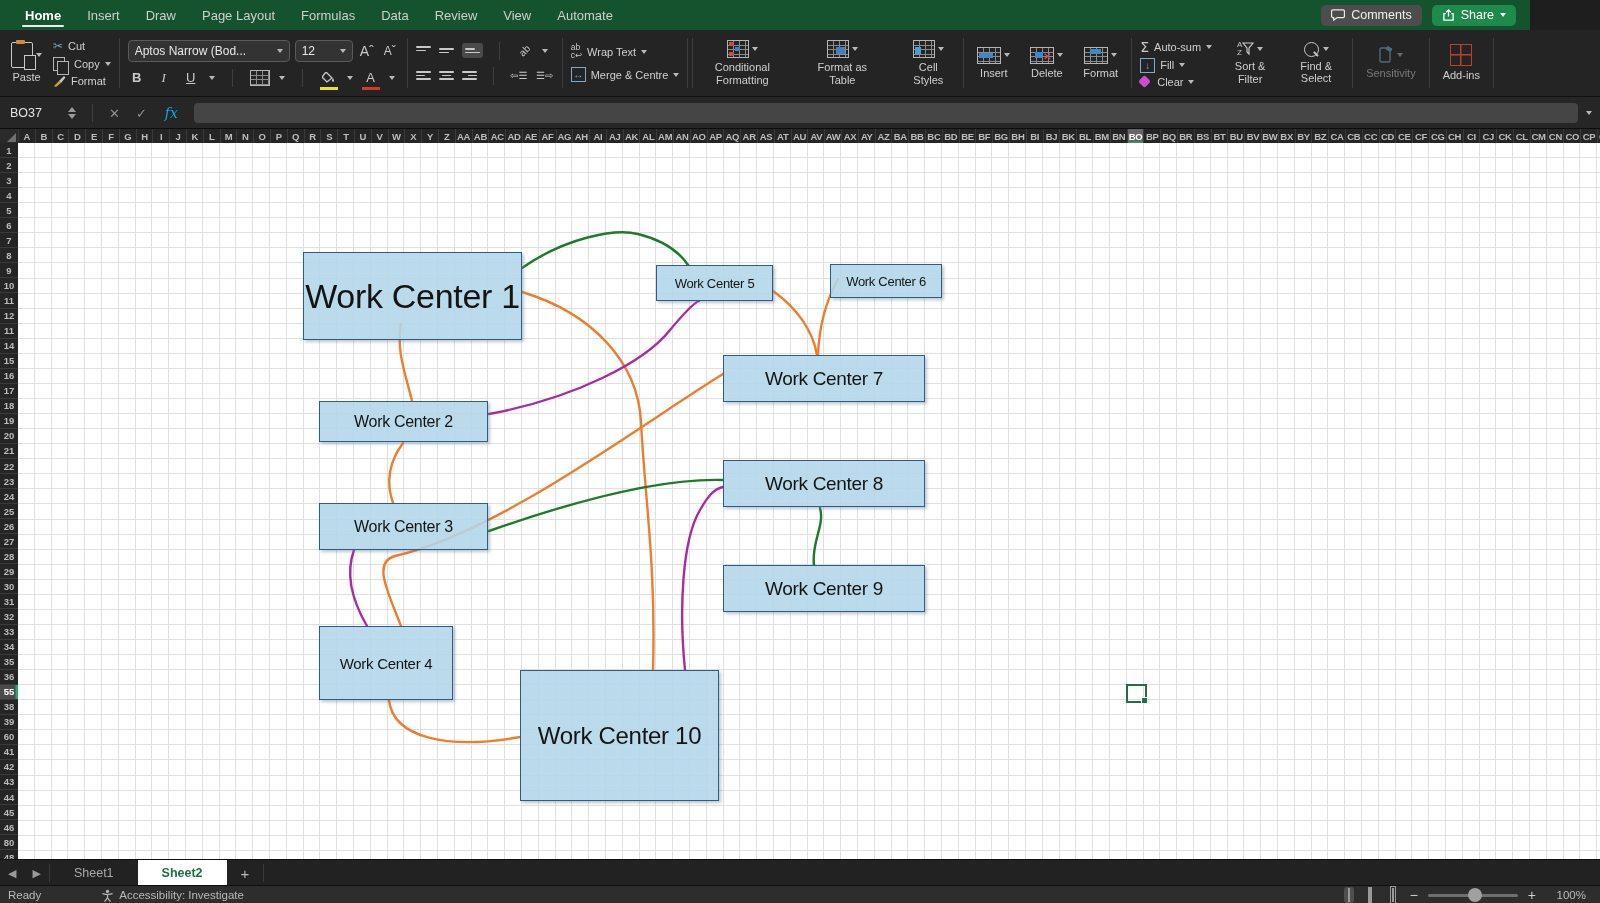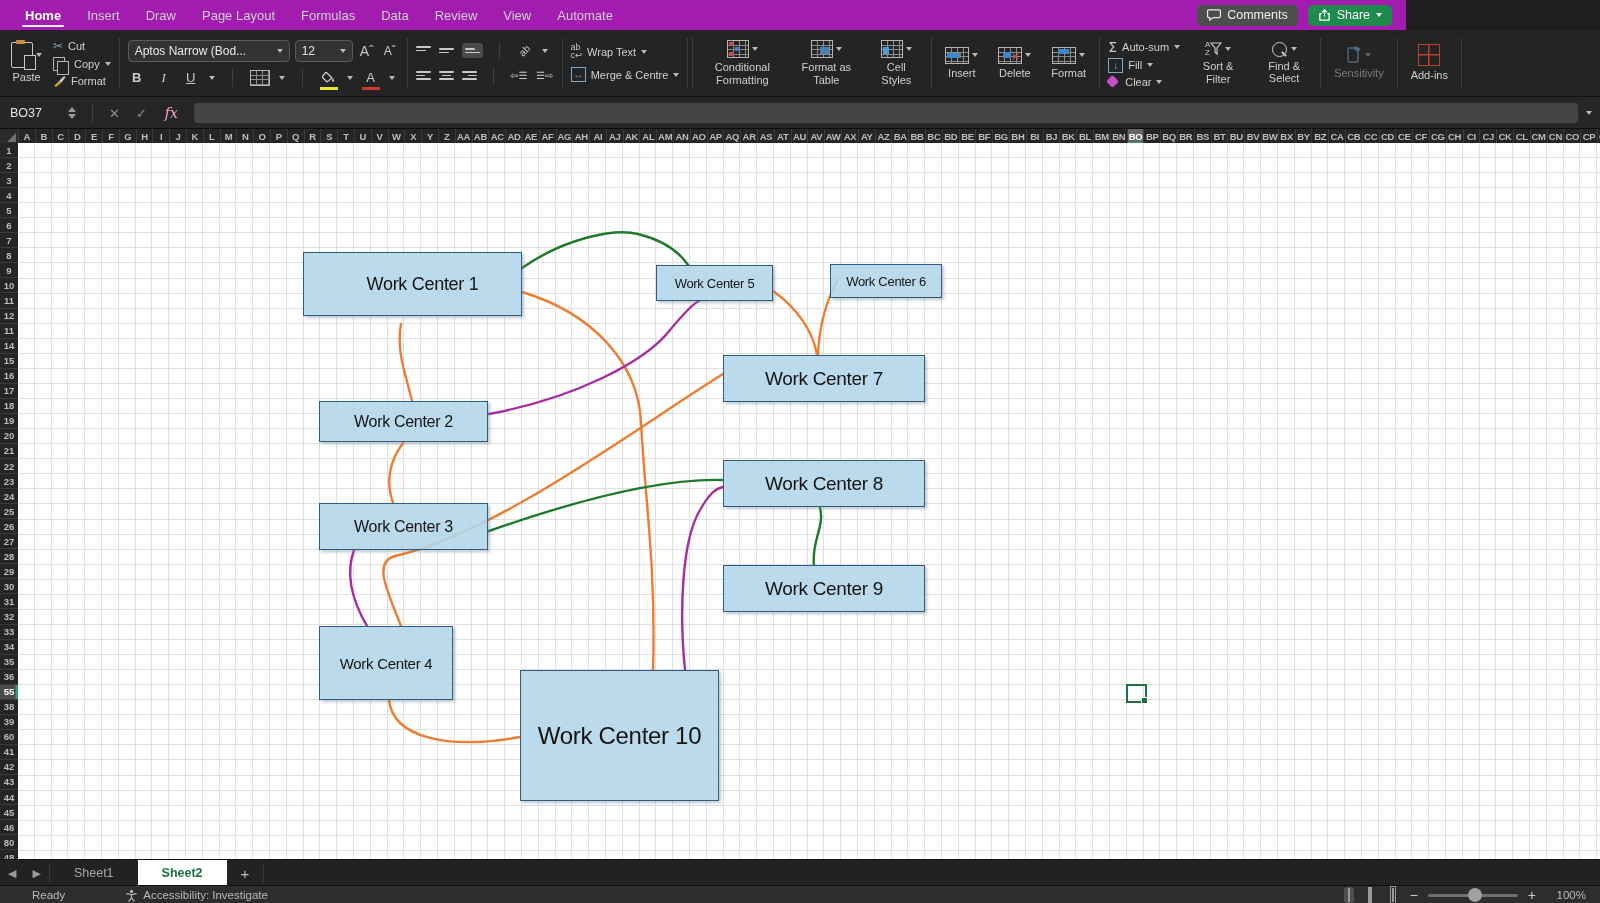--- a/index.html
+++ b/index.html
@@ -1,18 +1,18 @@
 <!DOCTYPE html>
 <html><head>
 <meta charset="utf-8">
 <style>
   html,body{margin:0;padding:0;width:1600px;height:903px;overflow:hidden;background:#1e1e1e;
     font-family:"Liberation Sans",sans-serif;-webkit-font-smoothing:antialiased;}
   
-  #menubar{position:absolute;left:0;top:0;width:1406px;height:30px;background:#a21caf;display:flex;align-items:center;}
+  #menubar{position:absolute;left:0;top:0;width:1530px;height:30px;background:#14532d;display:flex;align-items:center;}
   #menu-tabs{display:flex;align-items:center;height:100%;padding-left:12px;}
   .mtab{color:#cfcfcf;font-size:13px;padding:0 13px;height:100%;display:flex;align-items:center;position:relative;cursor:default;}
   .mtab.active{color:#ffffff;font-weight:bold;}
   .mtab.active::after{content:"";position:absolute;left:10px;right:10px;bottom:3px;height:2px;background:#ececec;border-radius:2px;}
   #menubar-right{margin-left:auto;display:flex;align-items:center;gap:10px;padding-right:14px;}
   .pill{height:21px;border-radius:5px;display:flex;align-items:center;gap:6px;font-size:12.5px;padding:0 10px;}
   #comments-pill{background:#4d4d4d;color:#f0f0f0;}
   #share-pill{background:#1e8a4c;color:#ffffff;}
   
   #ribbon{position:absolute;left:0;top:30px;width:1600px;height:66px;background:#242424;display:flex;align-items:stretch;color:#d0d0d0;font-size:11px;}
@@ -51,21 +51,21 @@
   .gray{color:#7a7a7a;}
   .two-line{width:72px;}
   
   #formula-row{position:absolute;left:0;top:96px;width:1600px;height:32px;background:#262626;display:flex;align-items:center;border-top:1px solid #111;}
   #name-box{width:58px;padding-left:10px;color:#e4e4e4;font-size:12.5px;}
   .stepper{display:flex;flex-direction:column;gap:2px;margin-right:8px;}
   .tri-up{width:0;height:0;border-left:4px solid transparent;border-right:4px solid transparent;border-bottom:5px solid #9a9a9a;}
   .tri-dn{width:0;height:0;border-left:4px solid transparent;border-right:4px solid transparent;border-top:5px solid #9a9a9a;}
   .fdiv{width:1px;height:18px;background:#3f3f3f;margin:0 8px;}
   .fbtn{color:#8f8f8f;font-size:13px;margin:0 8px;}
-  #fx{font-family:"DejaVu Serif",serif;font-style:italic;color:#f9a8d4;font-size:14px;margin:0 10px;}
+  #fx{font-family:"DejaVu Serif",serif;font-style:italic;color:#0ea5e9;font-size:14px;margin:0 10px;}
   #formula-input{flex:1;height:20px;background:#454545;border-radius:4px;margin:0 8px 0 6px;color:#eee;font-size:12px;padding:0 6px;line-height:20px;}
   
   #colheaders{position:absolute;left:0;top:128px;width:1600px;height:15px;background:#252525;display:flex;border-top:1px solid #0d0d0d;}
   #corner{width:18px;height:15px;flex:none;border-right:1px solid #3a3a3a;position:relative;background:#2a2a2a;}
   #corner::after{content:"";position:absolute;right:2px;bottom:2px;width:0;height:0;border-left:9px solid transparent;border-bottom:9px solid #6f6f6f;}
   .colh{width:16.8px;flex:none;color:#bdbdbd;font-size:9.5px;font-weight:bold;display:flex;align-items:center;justify-content:center;border-right:1px solid #3a3a3a;box-sizing:border-box;letter-spacing:-0.3px;}
   .colh.act{background:#666666;color:#ffffff;box-shadow:inset 0 -2px 0 #27a567;}
   #sheet-area{position:absolute;left:0;top:143px;width:1600px;height:716px;overflow:hidden;background:#fff;}
   #rowheaders{position:absolute;left:0;top:0;width:18px;height:716px;background:#252525;z-index:5;}
   .rowh{height:15.06px;color:#bdbdbd;font-size:9.5px;font-weight:bold;display:flex;align-items:center;justify-content:center;border-bottom:1px solid #3a3a3a;box-sizing:border-box;}
@@ -255,21 +255,21 @@
         <span class="fillbox">↔</span>
         <span>Merge &amp; Centre</span>
           <span class="chev"></span>
       </div>
     </div>
   </div>
   <div class="vdiv"></div>
 
   <div class="vdiv"></div>
 
-  <div class="rgroup" style="gap:8px">
+  <div class="rgroup" style="gap:24px">
     <div class="bigbtn">
       <div style="display:flex;align-items:center;gap:3px">
           <span class="grid-ico" style="width:20px;height:16px">
             <span class="chip" style="left:1px;top:1px;width:5px;height:4px;background:#c0504d"></span>
             <span class="chip" style="left:7px;top:6px;width:5px;height:4px;background:#4a7ebb"></span>
             <span class="chip" style="left:1px;top:11px;width:5px;height:4px;background:#c0504d"></span>
           </span>
           <span class="chev"></span>
         </div>
       <div class="rlabel two-line">Conditional Formatting</div>
@@ -565,21 +565,21 @@
       <path d="M838,279 C826,301 819,329 818,355" fill="none" stroke="#ED7D31" stroke-width="2.4" stroke-linecap="round"></path>
       <path d="M389,700 C393,738 448,750 520,737" fill="none" stroke="#ED7D31" stroke-width="2.4" stroke-linecap="round"></path>
       <path d="M522,268 C565,238 615,228 638,234 C662,240 678,250 688,265" fill="none" stroke="#1F7A2B" stroke-width="2.4" stroke-linecap="round"></path>
       <path d="M489,531 C560,506 655,478 723,480" fill="none" stroke="#1F7A2B" stroke-width="2.4" stroke-linecap="round"></path>
       <path d="M820,508 C825,526 811,542 814,565" fill="none" stroke="#1F7A2B" stroke-width="2.4" stroke-linecap="round"></path>
       <path d="M489,414 C575,398 645,362 670,330 C685,312 694,303 699,301" fill="none" stroke="#A82BA0" stroke-width="2.4" stroke-linecap="round"></path>
       <path d="M685,670 C679,610 682,540 700,510 C708,496 714,489 723,487" fill="none" stroke="#A82BA0" stroke-width="2.4" stroke-linecap="round"></path>
       <path d="M354,550 C345,575 353,602 367,626" fill="none" stroke="#A82BA0" stroke-width="2.4" stroke-linecap="round"></path>
     </svg>
   <div id="drawing-layer">
-      <div class="wcbox" style="left: 303px; top: 109px; width: 219px; height: 64px; font-size: 18px; padding-left: 20px;">Work Center 1</div>
+      <div class="wcbox" style="left: 303px; top: 109px; width: 219px; height: 88px; font-size: 34px;">Work Center 1</div>
       <div class="wcbox" style="left: 319px; top: 258px; width: 169px; height: 41px; font-size: 16px;">Work Center 2</div>
       <div class="wcbox" style="left: 319px; top: 360px; width: 169px; height: 47px; font-size: 16px;">Work Center 3</div>
       <div class="wcbox" style="left: 319px; top: 483px; width: 134px; height: 74px; font-size: 15px;">Work Center 4</div>
       <div class="wcbox" style="left: 656px; top: 122px; width: 117px; height: 36px; font-size: 13px;">Work Center 5</div>
       <div class="wcbox" style="left: 830px; top: 121px; width: 112px; height: 34px; font-size: 13px;">Work Center 6</div>
       <div class="wcbox" style="left: 723px; top: 212px; width: 202px; height: 47px; font-size: 19px;">Work Center 7</div>
       <div class="wcbox" style="left: 723px; top: 317px; width: 202px; height: 47px; font-size: 19px;">Work Center 8</div>
       <div class="wcbox" style="left: 723px; top: 422px; width: 202px; height: 47px; font-size: 19px;">Work Center 9</div>
       <div class="wcbox" style="left: 520px; top: 527px; width: 199px; height: 131px; font-size: 24px;">Work Center 10</div>
     </div>
@@ -594,21 +594,21 @@
   <span class="tabdiv"></span>
   <div id="sheet-tabs" style="display:flex;align-items:stretch">
       <div class="sheet-tab">Sheet1</div>
       <div class="sheet-tab active">Sheet2</div>
     </div>
   <span id="add-sheet">+</span>
   <span class="tabdiv"></span>
 </div>
 
 <div id="statusbar">
-  <span style="padding-left:32px">Ready</span>
+  <span style="padding-left:8px">Ready</span>
   <span style="margin-left:60px;display:flex;align-items:center;gap:5px">
     <svg width="13" height="13" viewBox="0 0 14 14">
         <circle cx="7" cy="2.6" r="1.7" fill="#b9b9b9"></circle>
         <path d="M1.5 5 L7 6 L12.5 5 M7 6 L7 9.5 M7 9.5 L3.8 13.5 M7 9.5 L10.2 13.5" stroke="#b9b9b9" stroke-width="1.3" fill="none"></path>
       </svg>
     <span>Accessibility: Investigate</span>
   </span>
   <div id="status-right">
     <span class="view-wrap sel"><span class="view-ico grid"></span></span>
     <span class="view-wrap"><span class="view-ico layout"></span></span>

